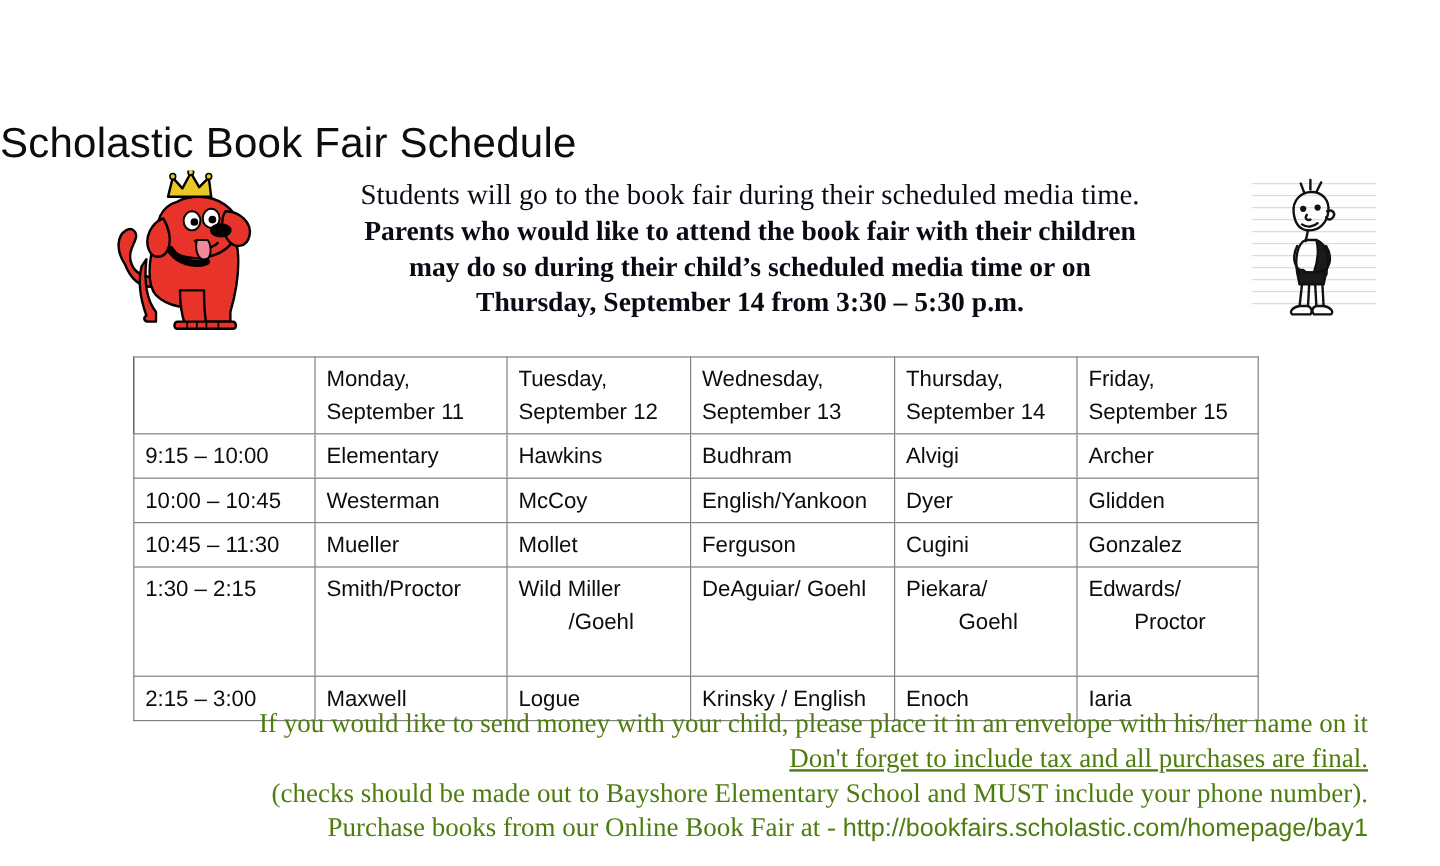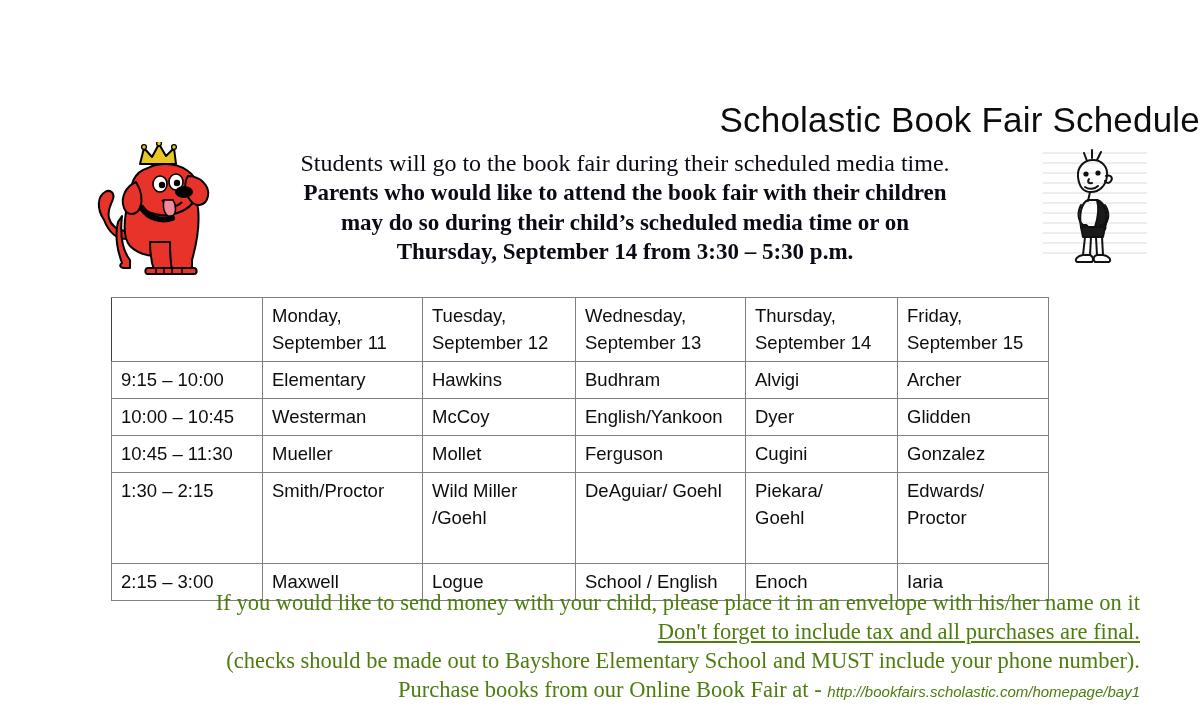--- a/index.html
+++ b/index.html
@@ -16,21 +16,21 @@
     font-family: "Liberation Serif", serif;
     color: #000000;
   }
 
   
   .title {
     position: absolute;
     left: 0;
     top: 100px;
     width: 1200px;
-    text-align: right;
+    text-align: left;
     font-family: "Liberation Sans", sans-serif;
     font-weight: 400;
     font-size: 35px;
     letter-spacing: 0.2px;
     color: #0d0d0d;
   }
 
   
   .intro {
     position: absolute;
@@ -106,40 +106,39 @@
     line-height: 27px;
     height: 27px;
   }
   table.schedule thead th {
     height: 54px;
     vertical-align: top;
   }
   table.schedule thead th .dayline { display: block; white-space: nowrap; }
   table.schedule thead th.blank { border-left: 1px solid #404040; }
   table.schedule tbody td.tallcell { height: 81px; }
-  table.schedule td .sub { display: block; white-space: nowrap; }
+  table.schedule td .sub { display: block; white-space: nowrap; text-align: center; }
 
   
   .footer {
     position: absolute;
     left: 60px;
     top: 588px;
     width: 1080px;
     text-align: right;
     font-family: "Liberation Serif", serif;
     font-size: 22.5px;
     line-height: 29px;
     color: #4d7c0f;
   }
   .footer .fl { white-space: nowrap; display: block; }
   .footer .underlined { text-decoration: underline; }
   .footer .urlpart {
     font-family: "Liberation Sans", sans-serif;
-    font-size: 15px;
-    font-style: italic;
+    font-size: 21px;
   }
 </style>
 </head>
 <body>
 
 <div id="page">
 
   <div class="title">Scholastic Book Fair Schedule</div>
 
   <div class="intro">
@@ -368,21 +367,21 @@
 
         <tr>
           <td>2:15 – 3:00</td>
           <td>
             <span>Maxwell</span>
           </td>
           <td>
             <span>Logue</span>
           </td>
           <td>
-            <span>School / English</span>
+            <span>Krinsky / English</span>
           </td>
           <td>
             <span>Enoch</span>
           </td>
           <td>
             <span>Iaria</span>
           </td>
         </tr>
 
       </tbody>

